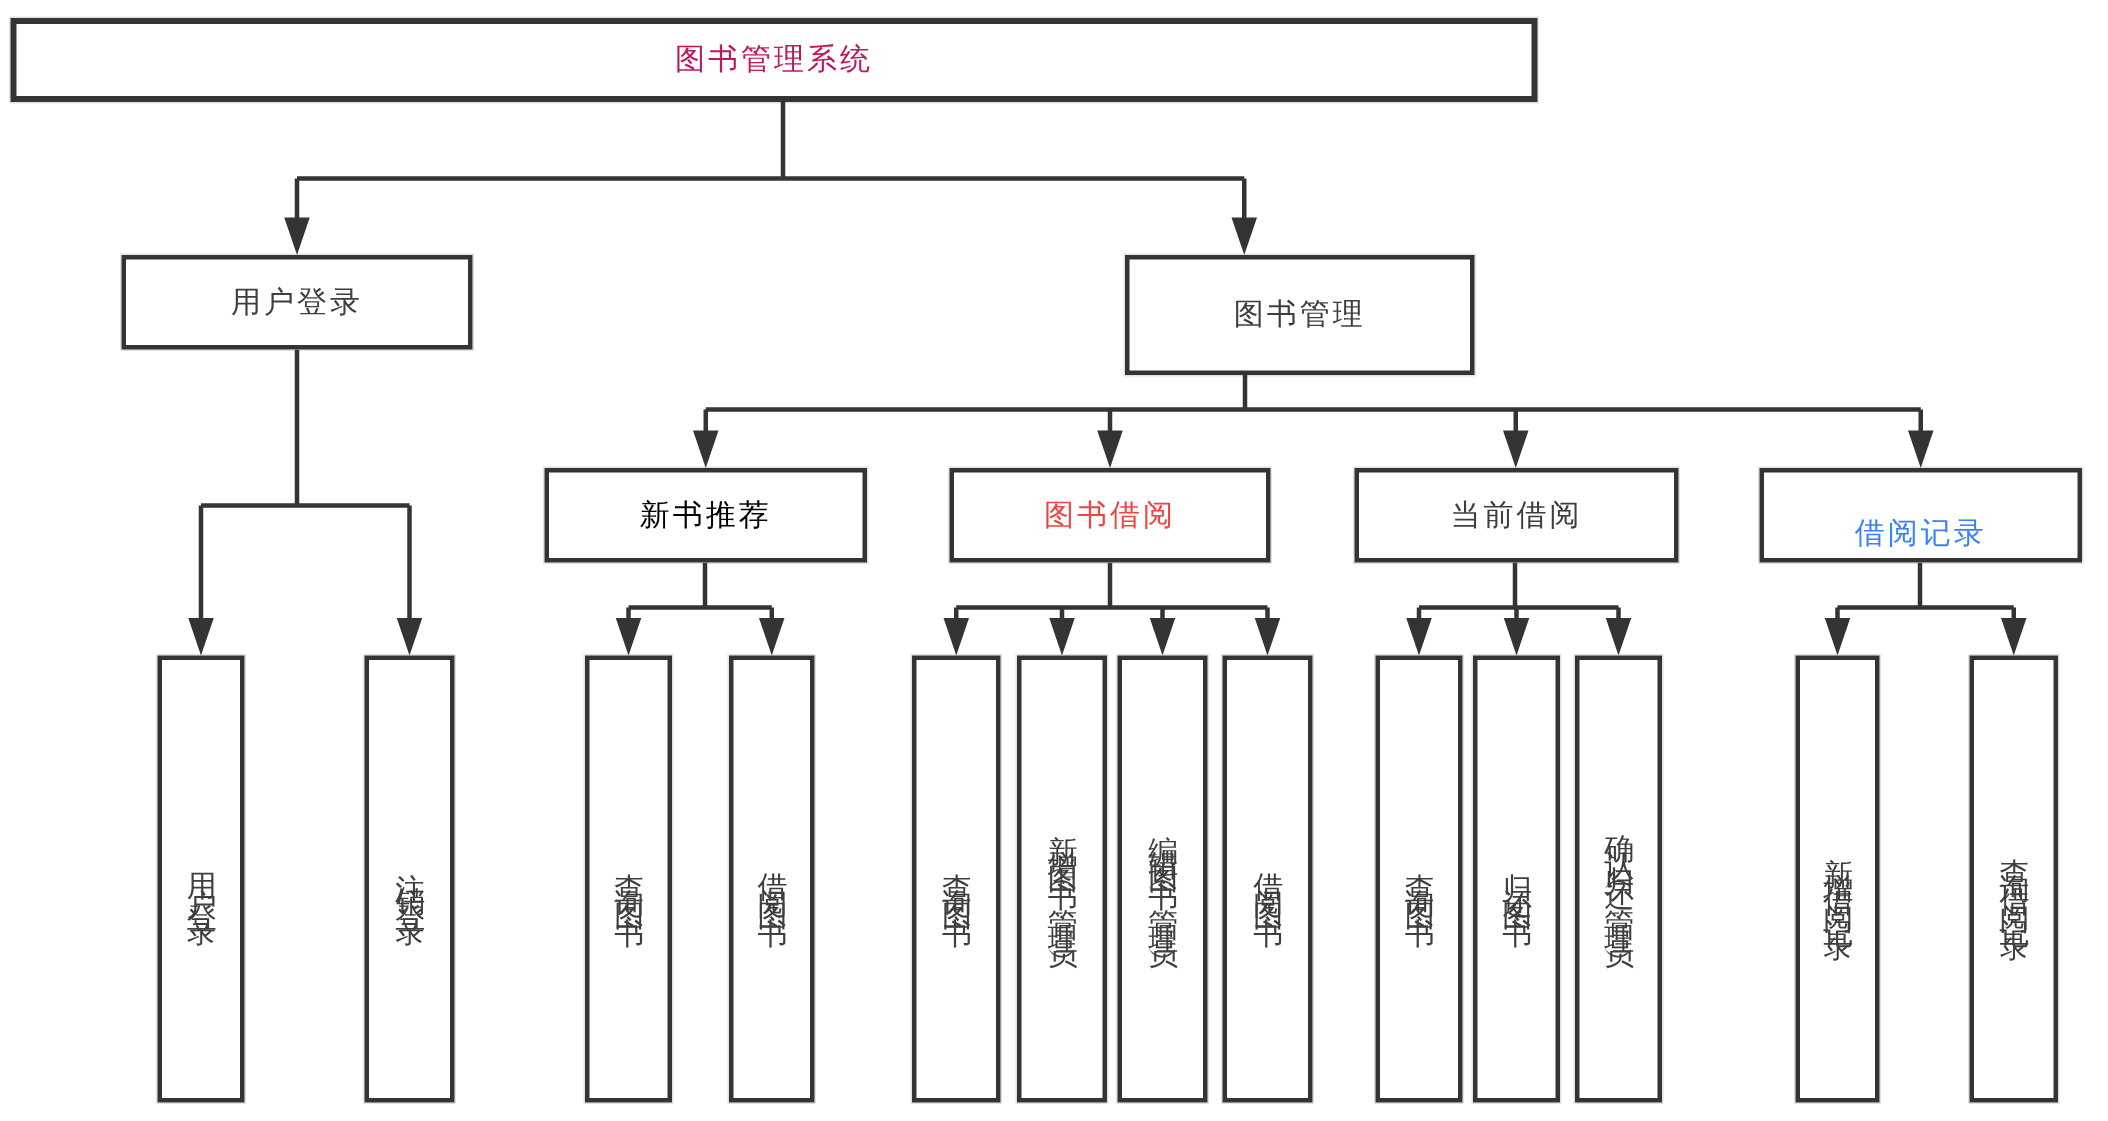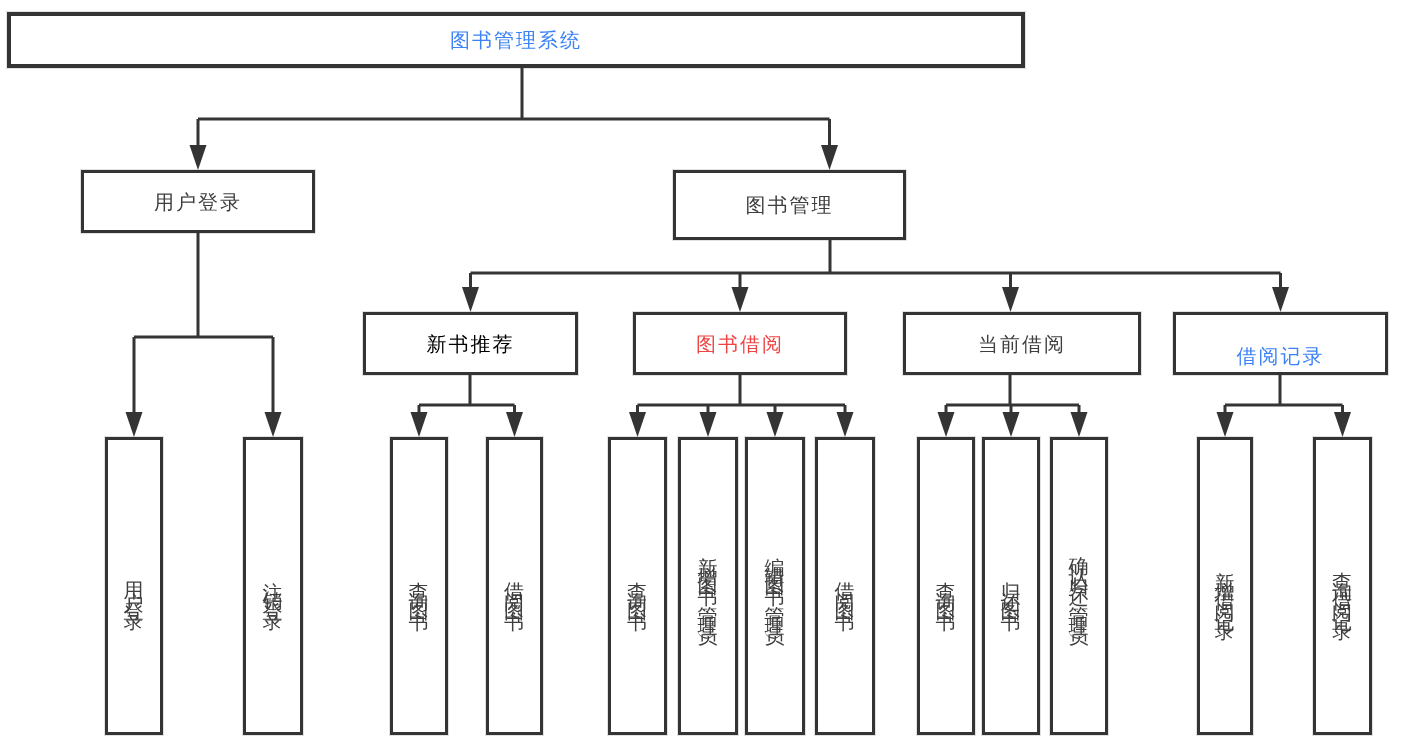--- a/index.html
+++ b/index.html
@@ -83,35 +83,35 @@
       <polygon points="766.5,412 783.5,412 775,437" fill="#343434"></polygon>
       <polygon points="836.5,412 853.5,412 845,437" fill="#343434"></polygon>
       <polygon points="937.5,412 954.5,412 946,437" fill="#343434"></polygon>
       <polygon points="1002.5,412 1019.5,412 1011,437" fill="#343434"></polygon>
       <polygon points="1070.5,412 1087.5,412 1079,437" fill="#343434"></polygon>
       <polygon points="1216.5,412 1233.5,412 1225,437" fill="#343434"></polygon>
       <polygon points="1334,412 1351,412 1342.5,437" fill="#343434"></polygon>
     </svg>
   <div id="nodes">
       <div class="node h root" style="left: 7px; top: 12px; width: 1018px; height: 56px; border-color: rgb(52, 52, 52); background: rgb(255, 255, 255);">
-        <span class="label" style="color: #3b82f6;">图书管理系统</span>
+        <span class="label" style="color: #be185d;">图书管理系统</span>
       </div>
       <div class="node h" style="left: 81px; top: 170px; width: 234px; height: 63px; border-color: rgb(52, 52, 52); background: rgb(255, 255, 255);">
         <span class="label" style="color: rgb(62, 62, 62);">用户登录</span>
       </div>
-      <div class="node h" style="left: 673px; top: 170px; width: 233px; height: 70px; border-color: rgb(52, 52, 52); background: rgb(255, 255, 255);">
+      <div class="node h" style="left: 750px; top: 170px; width: 233px; height: 80px; border-color: rgb(52, 52, 52); background: rgb(255, 255, 255);">
         <span class="label" style="color: rgb(62, 62, 62);">图书管理</span>
       </div>
       <div class="node h" style="left: 363px; top: 312px; width: 215px; height: 63px; border-color: rgb(52, 52, 52); background: rgb(255, 255, 255);">
         <span class="label" style="color: #000000;">新书推荐</span>
       </div>
       <div class="node h" style="left: 633px; top: 312px; width: 214px; height: 63px; border-color: rgb(52, 52, 52); background: rgb(255, 255, 255);">
         <span class="label" style="color: #ef4444;">图书借阅</span>
       </div>
-      <div class="node h" style="left: 903px; top: 312px; width: 238px; height: 63px; border-color: rgb(52, 52, 52); background: rgb(255, 255, 255);">
+      <div class="node h" style="left: 903px; top: 312px; width: 216px; height: 63px; border-color: rgb(52, 52, 52); background: rgb(255, 255, 255);">
         <span class="label" style="color: rgb(62, 62, 62);">当前借阅</span>
       </div>
       <div class="node h" style="left: 1173px; top: 312px; width: 215px; height: 63px; border-color: rgb(52, 52, 52); background: rgb(255, 255, 255);">
         <span class="label" style="color: #3b82f6; margin-top: 24px;">借阅记录</span>
       </div>
       <div class="node v" style="left: 105px; top: 437px; width: 58px; height: 298px; border-color: rgb(52, 52, 52); background: rgb(255, 255, 255);">
         <span class="label" style="color: rgb(62, 62, 62);">用户登录</span>
       </div>
       <div class="node v" style="left: 243px; top: 437px; width: 60px; height: 298px; border-color: rgb(52, 52, 52); background: rgb(255, 255, 255);">
         <span class="label" style="color: rgb(62, 62, 62);">注销登录</span>

